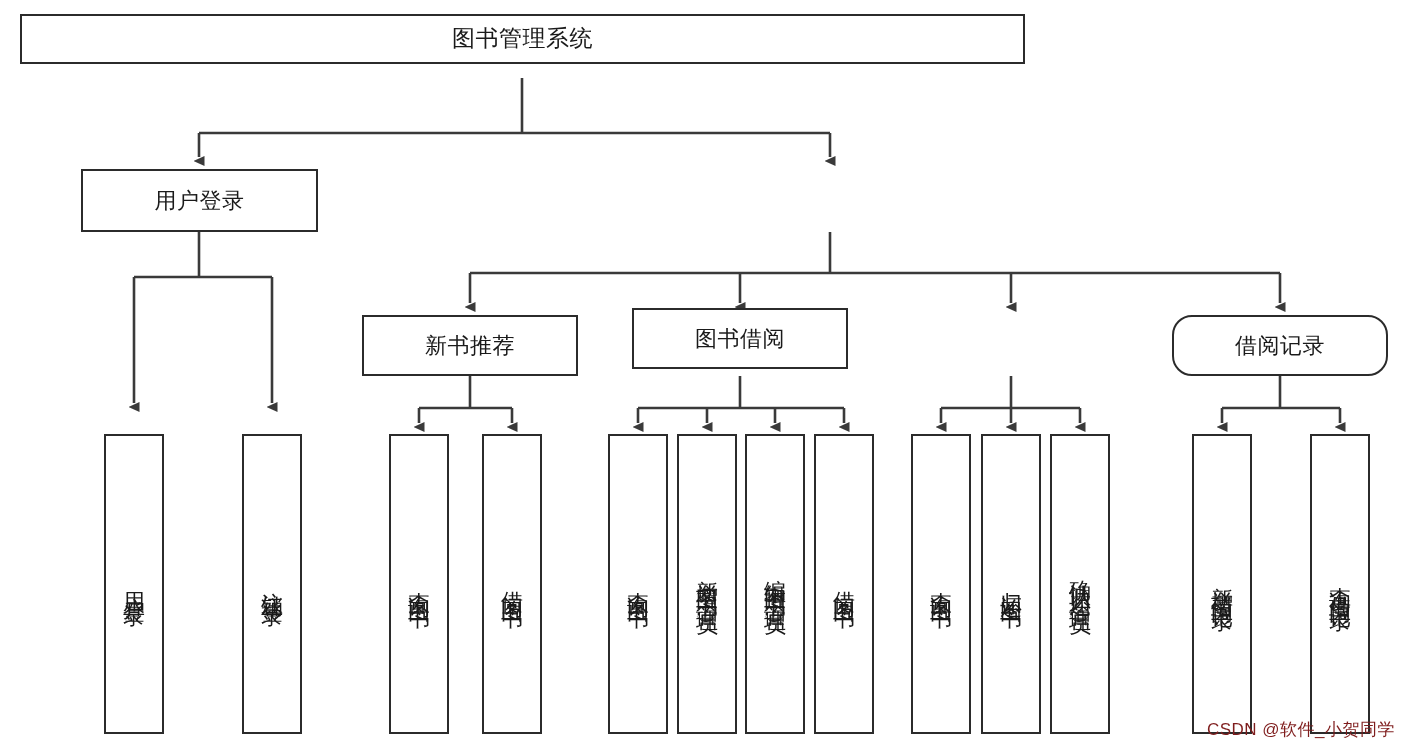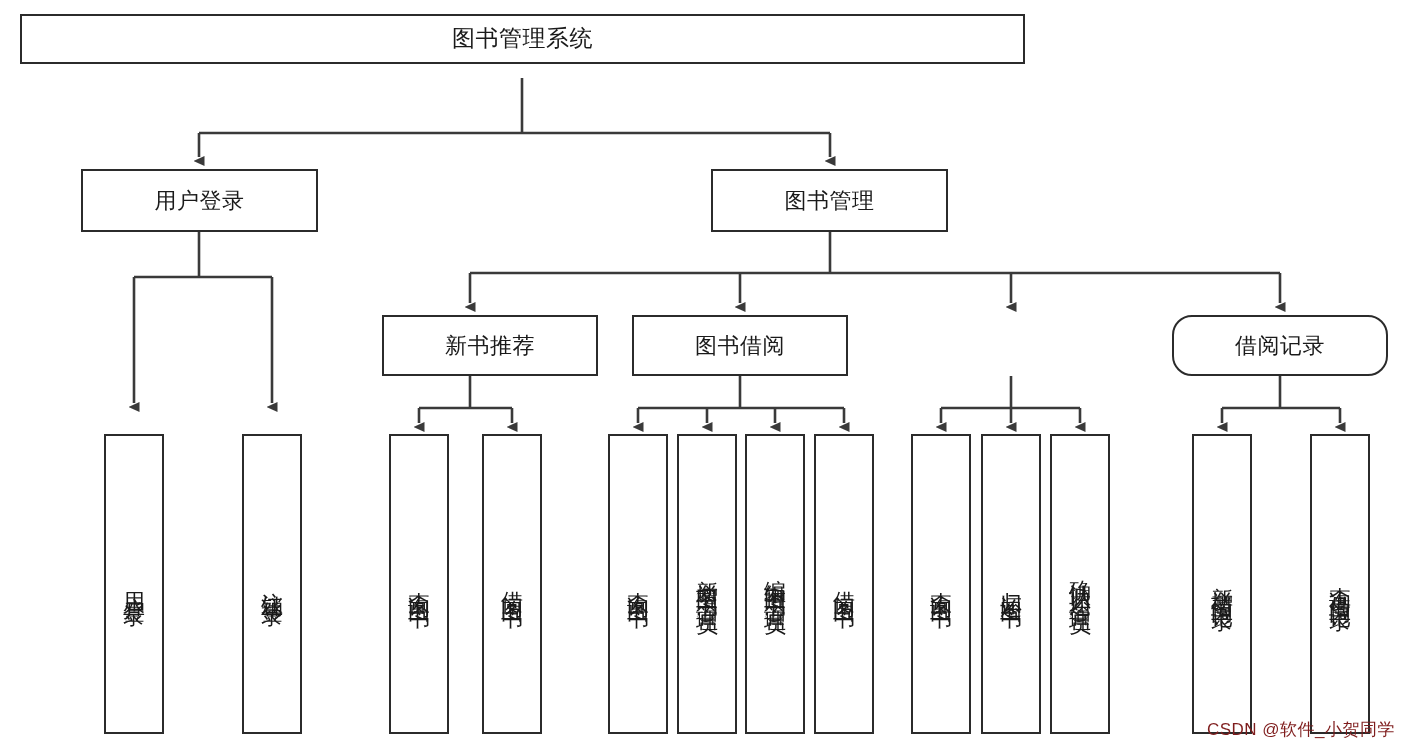--- a/index.html
+++ b/index.html
@@ -130,28 +130,25 @@
     </g>
   </svg>
 
   <div class="node horiz root" style="left:20px; top:14px; width:1005px; height:50px;">
     <span class="lbl">图书管理系统</span>
   </div>
 
   <div class="node horiz" style="left:81px; top:169px; width:237px; height:63px;">
     <span class="lbl">用户登录</span>
   </div>
-  <div class="node horiz" style="left:711px; top:169px; width:237px; height:63px;">
-    <span class="lbl">图书管理</span>
-  </div>
 
-  <div class="node horiz" style="left:362px; top:315px; width:216px; height:61px;margin-left:20px;">
+  <div class="node horiz" style="left:362px; top:315px; width:216px; height:61px;">
     <span class="lbl">新书推荐</span>
   </div>
-  <div class="node horiz" style="left:632px; top:315px; width:216px; height:61px;">
+  <div class="node horiz" style="left:632px; top:308px; width:216px; height:61px;">
     <span class="lbl">图书借阅</span>
   </div>
   <div class="node horiz" style="left:1172px; top:315px; width:216px; height:61px;border-radius:20px;">
     <span class="lbl">借阅记录</span>
   </div>
 
   <div class="node vert" style="left:104px; top:434px; width:60px; height:300px;">
     <span class="lbl">用户登录</span>
   </div>
   <div class="node vert" style="left:242px; top:434px; width:60px; height:300px;">

